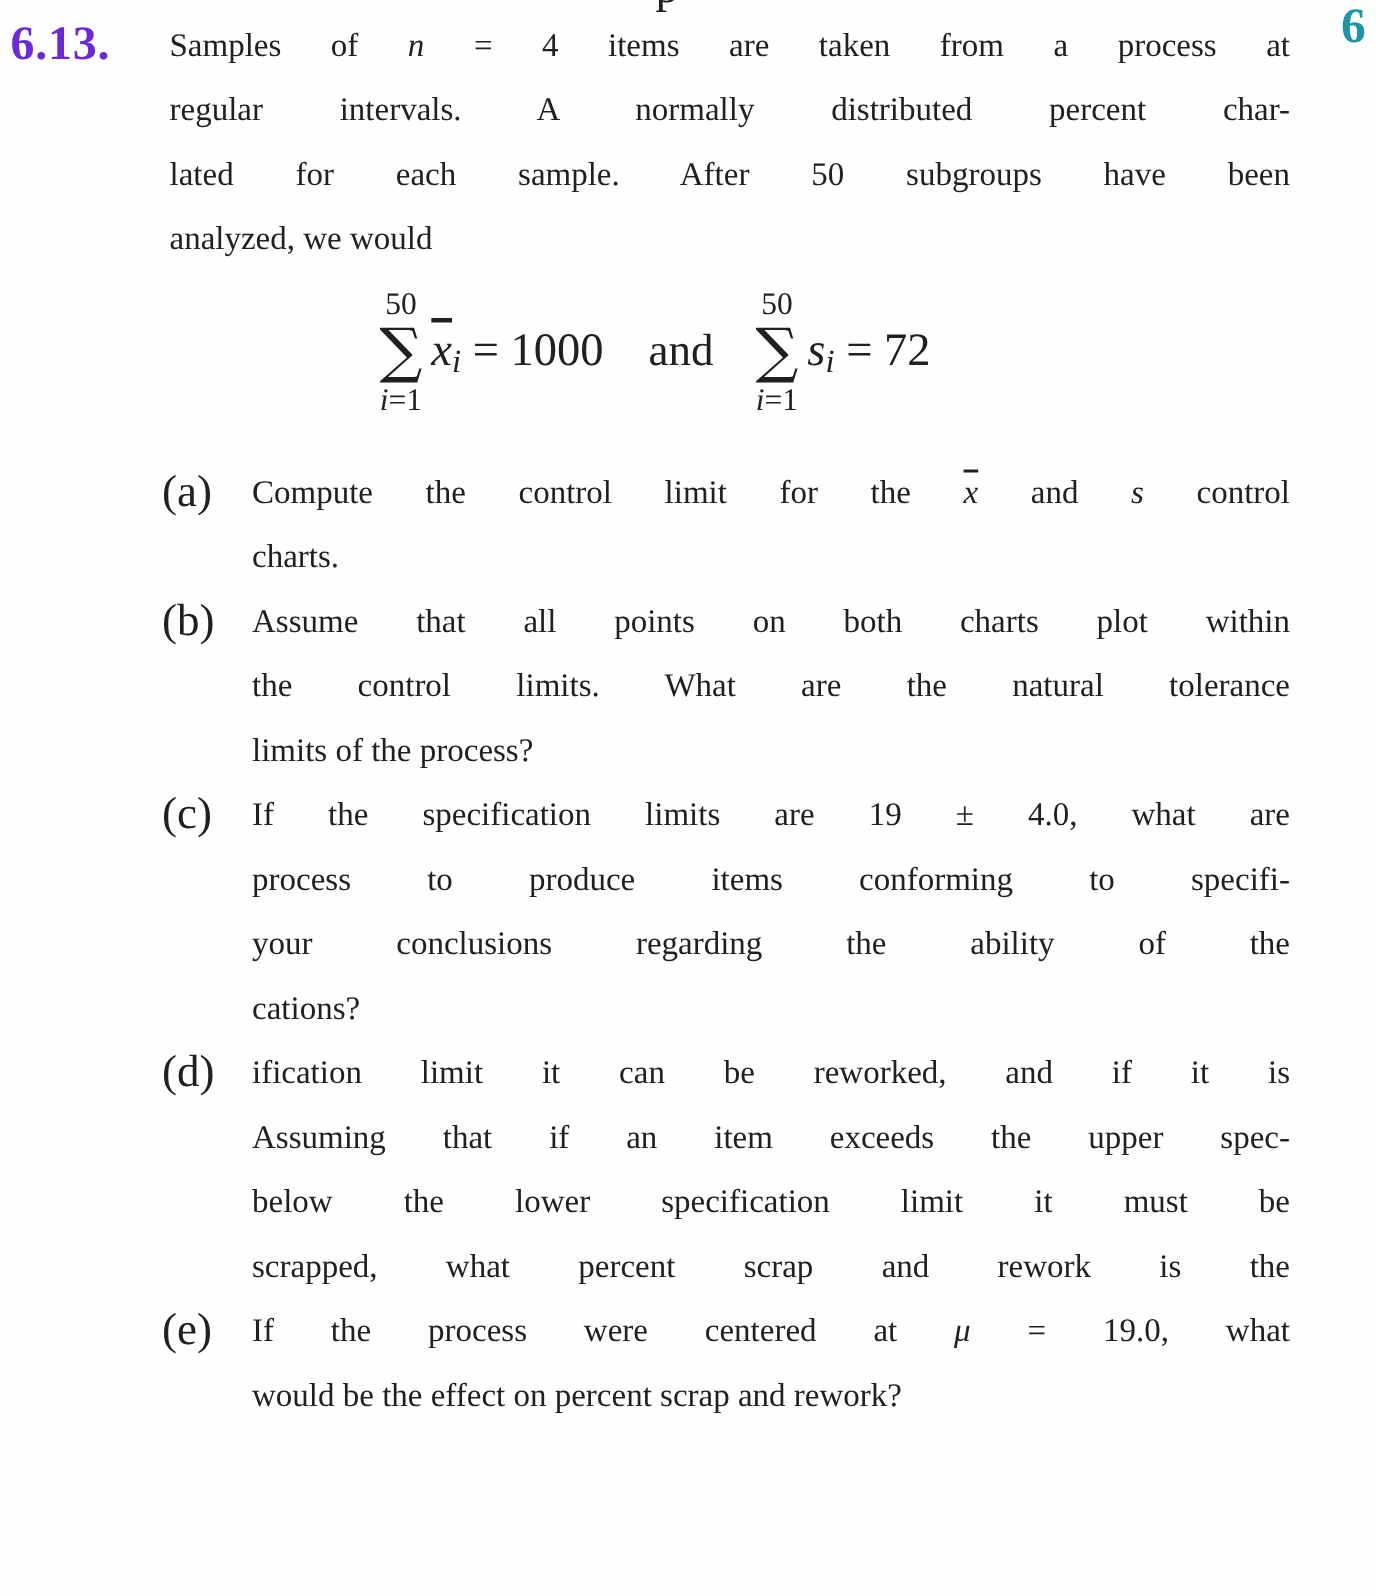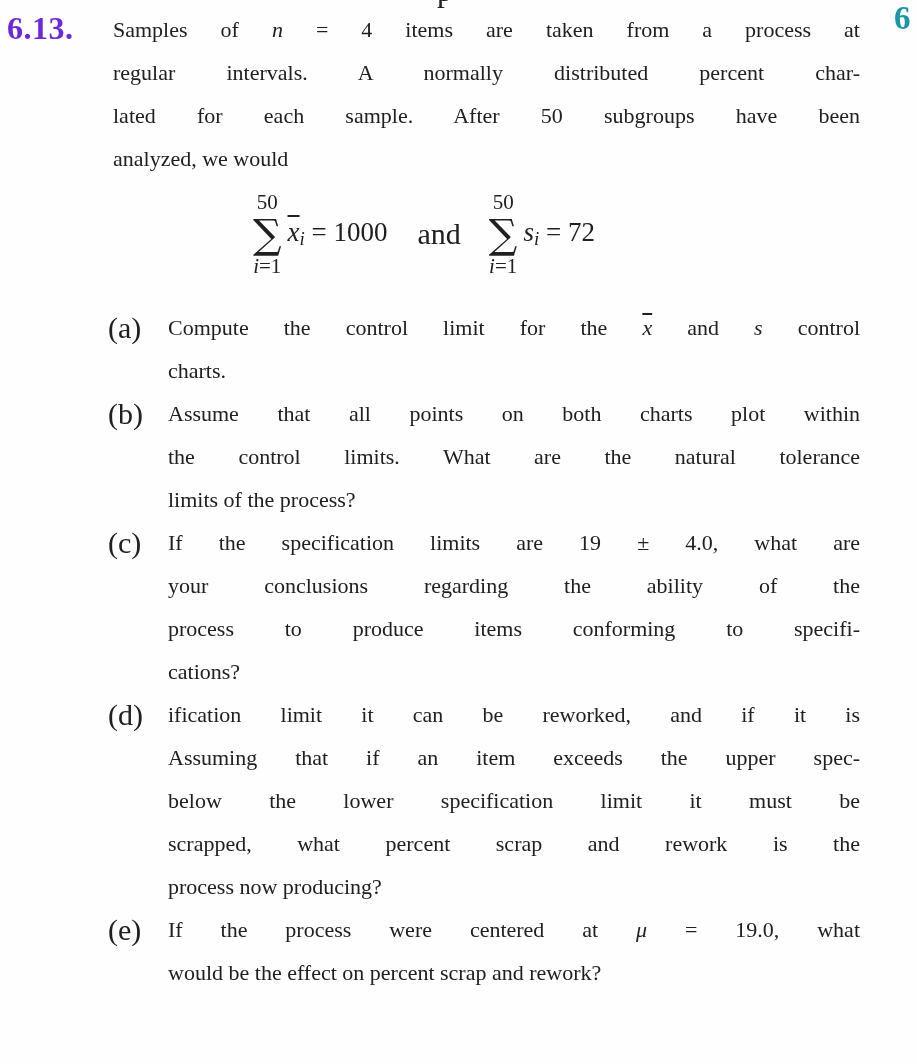--- a/index.html
+++ b/index.html
@@ -68,21 +68,21 @@
     font-size: 21px;
     line-height: 20px;
     height: 20px;
   }
   .sum .sigma {
     font-size: 40px;
     line-height: 44px;
     height: 44px;
     font-family: "DejaVu Serif", serif;
   }
-  .expr { font-size: 27px; margin-left: 6px; text-align: right; }
+  .expr { font-size: 31px; margin-left: 6px; text-align: right; }
   .and-word { font-size: 30px; margin: 0 28px 0 30px; }
   .plist { margin-left: -5px; }
   .part { display: flex; }
   .part-label {
     width: 38px;
     flex-shrink: 0;
     font-size: 30px;
     line-height: 43px;
   }
   .part-text { flex: 1; margin-left: 22px; }
@@ -139,34 +139,33 @@
           <div class="jline"><span>Assume that all points on both charts plot within</span></div>
           <div class="jline"><span>the control limits. What are the natural tolerance</span></div>
           <div class="jline last"><span>limits of the process?</span></div>
         </div>
       </div>
 
       <div class="part">
         <span class="part-label">(c)</span>
         <div class="part-text">
           <div class="jline"><span>If the specification limits are 19 ± 4.0, what are</span></div>
+          <div class="jline"><span>process to produce items conforming to specifi-</span></div>
           <div class="jline"><span>your conclusions regarding the ability of the</span></div>
-          <div class="jline"><span>process to produce items conforming to specifi-</span></div>
           <div class="jline last"><span>cations?</span></div>
         </div>
       </div>
 
       <div class="part">
         <span class="part-label">(d)</span>
         <div class="part-text">
           <div class="jline"><span>ification limit it can be reworked, and if it is</span></div>
           <div class="jline"><span>Assuming that if an item exceeds the upper spec-</span></div>
           <div class="jline"><span>below the lower specification limit it must be</span></div>
           <div class="jline"><span>scrapped, what percent scrap and rework is the</span></div>
-          <div class="jline last"><span>process now producing?</span></div>
         </div>
       </div>
 
       <div class="part">
         <span class="part-label">(e)</span>
         <div class="part-text">
           <div class="jline"><span>If the process were centered at </span><span class="it">μ</span><span> = 19.0, what</span></div>
           <div class="jline last"><span>would be the effect on percent scrap and rework?</span></div>
         </div>
       </div>

